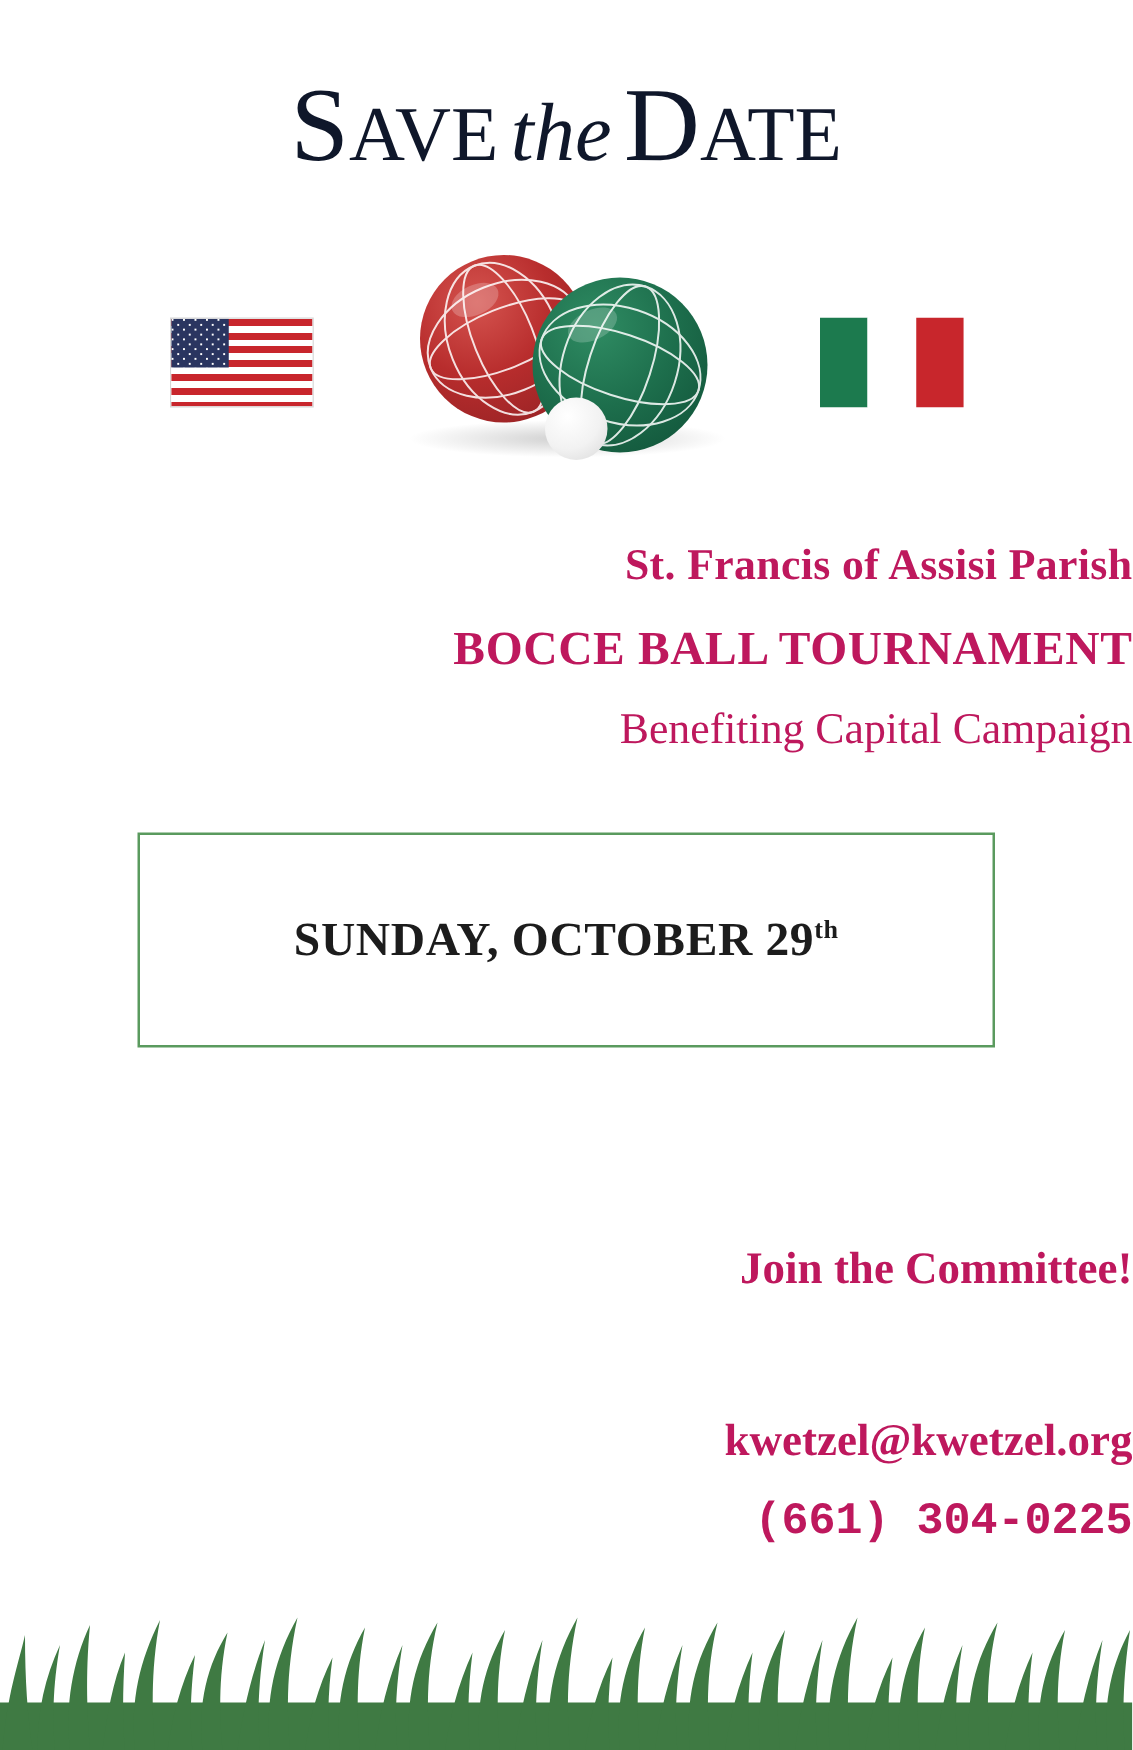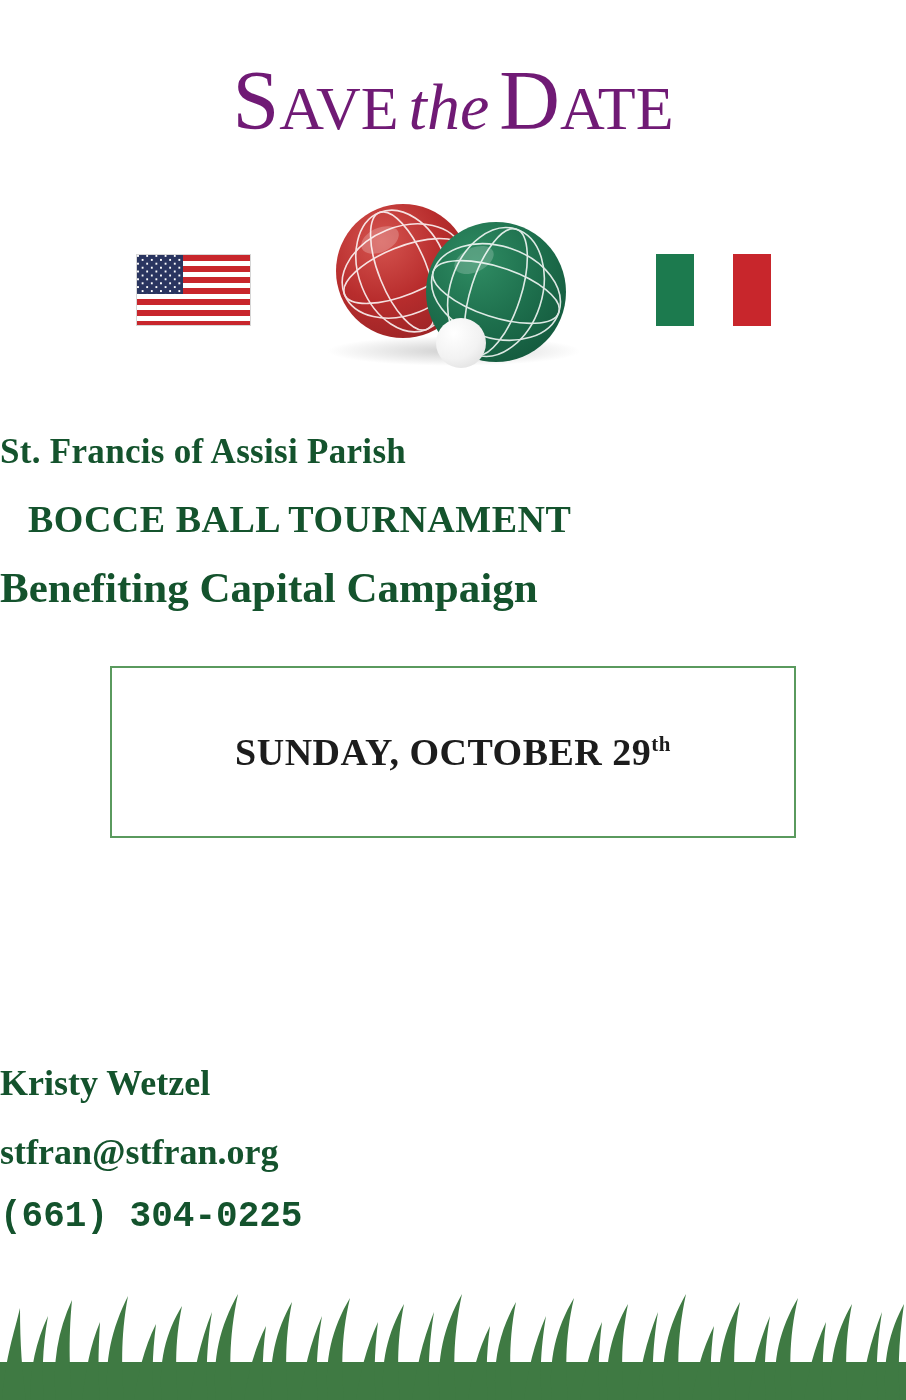--- a/index.html
+++ b/index.html
@@ -17,21 +17,21 @@
     background: #ffffff;
   }
 
   
   .headline {
     position: absolute;
     top: 52px;
     left: 0;
     width: 906px;
     text-align: center;
-    color: #701a75;
+    color: #0f172a;
     font-family: "Liberation Serif", serif;
     white-space: nowrap;
   }
   .headline .cap { font-size: 84px; }
   .headline .small { font-size: 62px; }
   .headline .the {
     font-style: italic;
     font-size: 66px;
     padding: 0 10px;
   }
@@ -117,40 +117,40 @@
     width: 50px; height: 50px;
     background: radial-gradient(circle at 36% 30%, #ffffff 0%, #f2f2f2 55%, #d8d8d8 100%);
   }
   .ball svg { position: absolute; inset: 0; }
 
   
   .block {
     position: absolute;
     left: 0;
     width: 906px;
-    text-align: left;
-    color: #14532d;
+    text-align: right;
+    color: #be185d;
   }
   .line-parish {
     top: 432px;
     font-size: 35px;
     font-weight: bold;
     letter-spacing: 0.3px;
   }
   .line-tournament {
     top: 497px;
     font-size: 38px;
     font-weight: bold;
     letter-spacing: 0.5px;
     padding-left: 28px;
   }
   .line-benefit {
     top: 563px;
-    font-size: 43px;
-    font-weight: bold;
+    font-size: 35px;
+    font-weight: normal;
   }
 
   
   .date-box {
     position: absolute;
     left: 110px;
     top: 666px;
     width: 686px;
     height: 172px;
     border: 2px solid #5a9a5e;
@@ -265,22 +265,22 @@
   <div class="block line-parish">St. Francis of Assisi Parish</div>
   <div class="block line-tournament">BOCCE BALL TOURNAMENT</div>
   <div class="block line-benefit">Benefiting Capital Campaign</div>
 
   <div class="date-box">
     <div class="date-line">
       <span>SUNDAY, OCTOBER 29</span><sup>th</sup>
     </div>
   </div>
 
-  <div class="block line-name">Kristy Wetzel</div>
-  <div class="block line-email">stfran@stfran.org</div>
+  <div class="block line-join">Join the Committee!</div>
+  <div class="block line-email">kwetzel@kwetzel.org</div>
   <div class="block line-phone">(661) 304-0225</div>
 
   <div class="grass">
     <svg viewBox="0 0 906 150" width="906" height="150" preserveAspectRatio="none" aria-hidden="true">
       <g fill="#3f7a43">
         <rect x="0" y="112" width="906" height="38"></rect>
         <path d="M2 150 C 6 104, 14 84, 20 58 C 20 94, 22 122, 26 150 Z"></path>
         <path d="M30 150 C 30 118, 36 92, 48 66 C 42 100, 42 126, 44 150 Z"></path>
         <path d="M56 150 C 52 114, 58 80, 72 50 C 68 92, 70 124, 72 150 Z"></path>
         <path d="M82 150 C 86 120, 90 96, 100 72 C 98 104, 98 128, 100 150 Z"></path>

